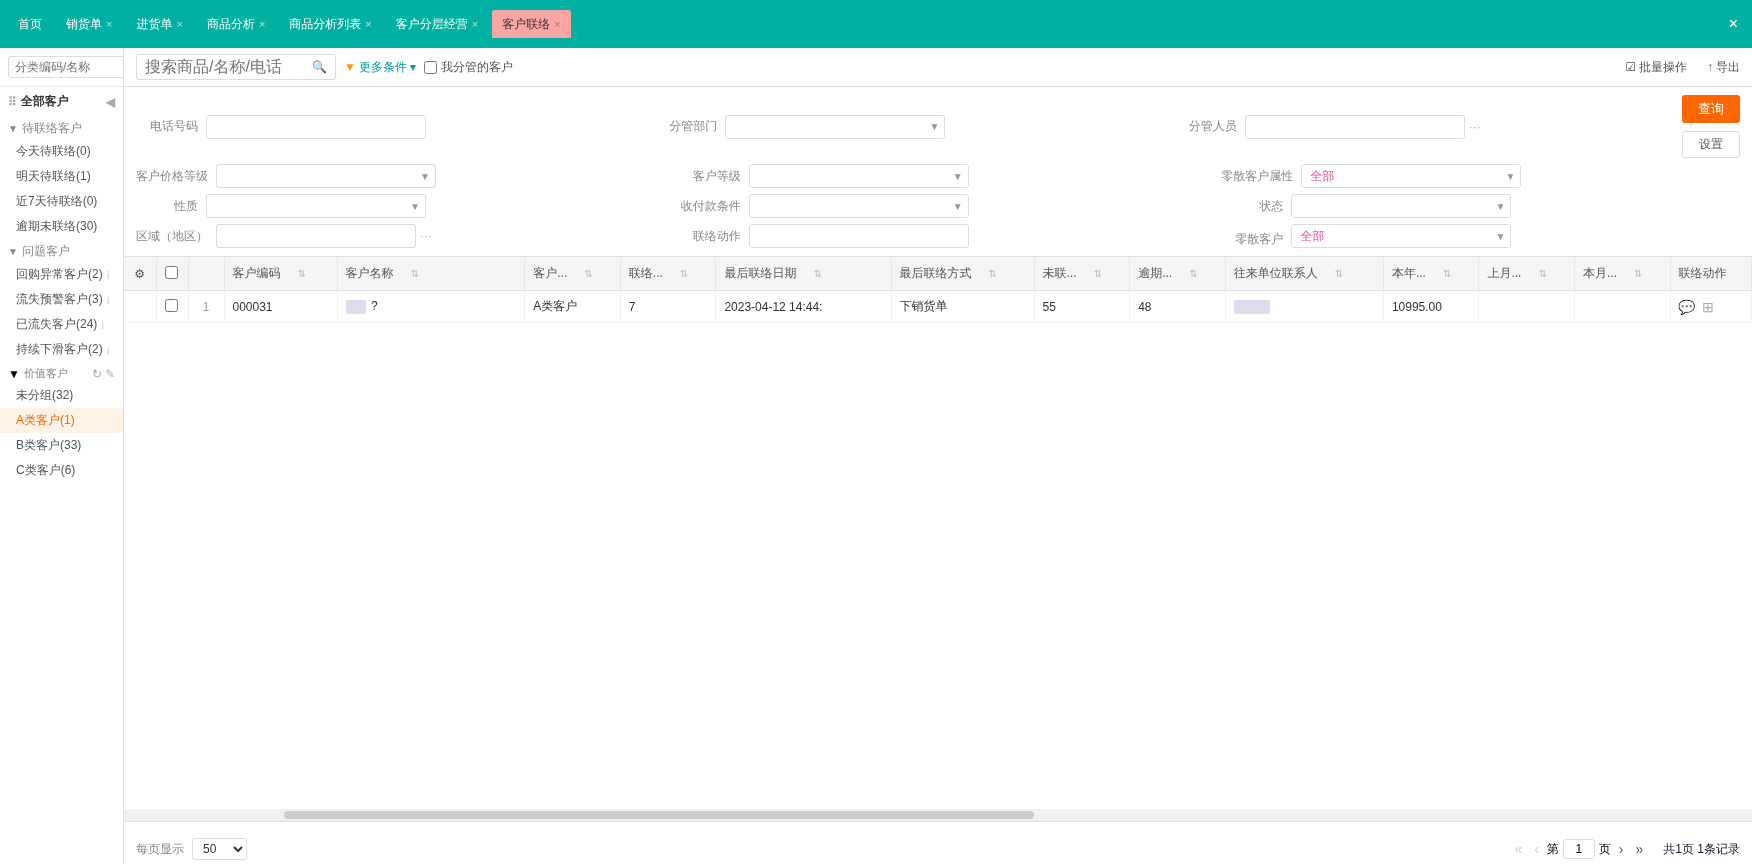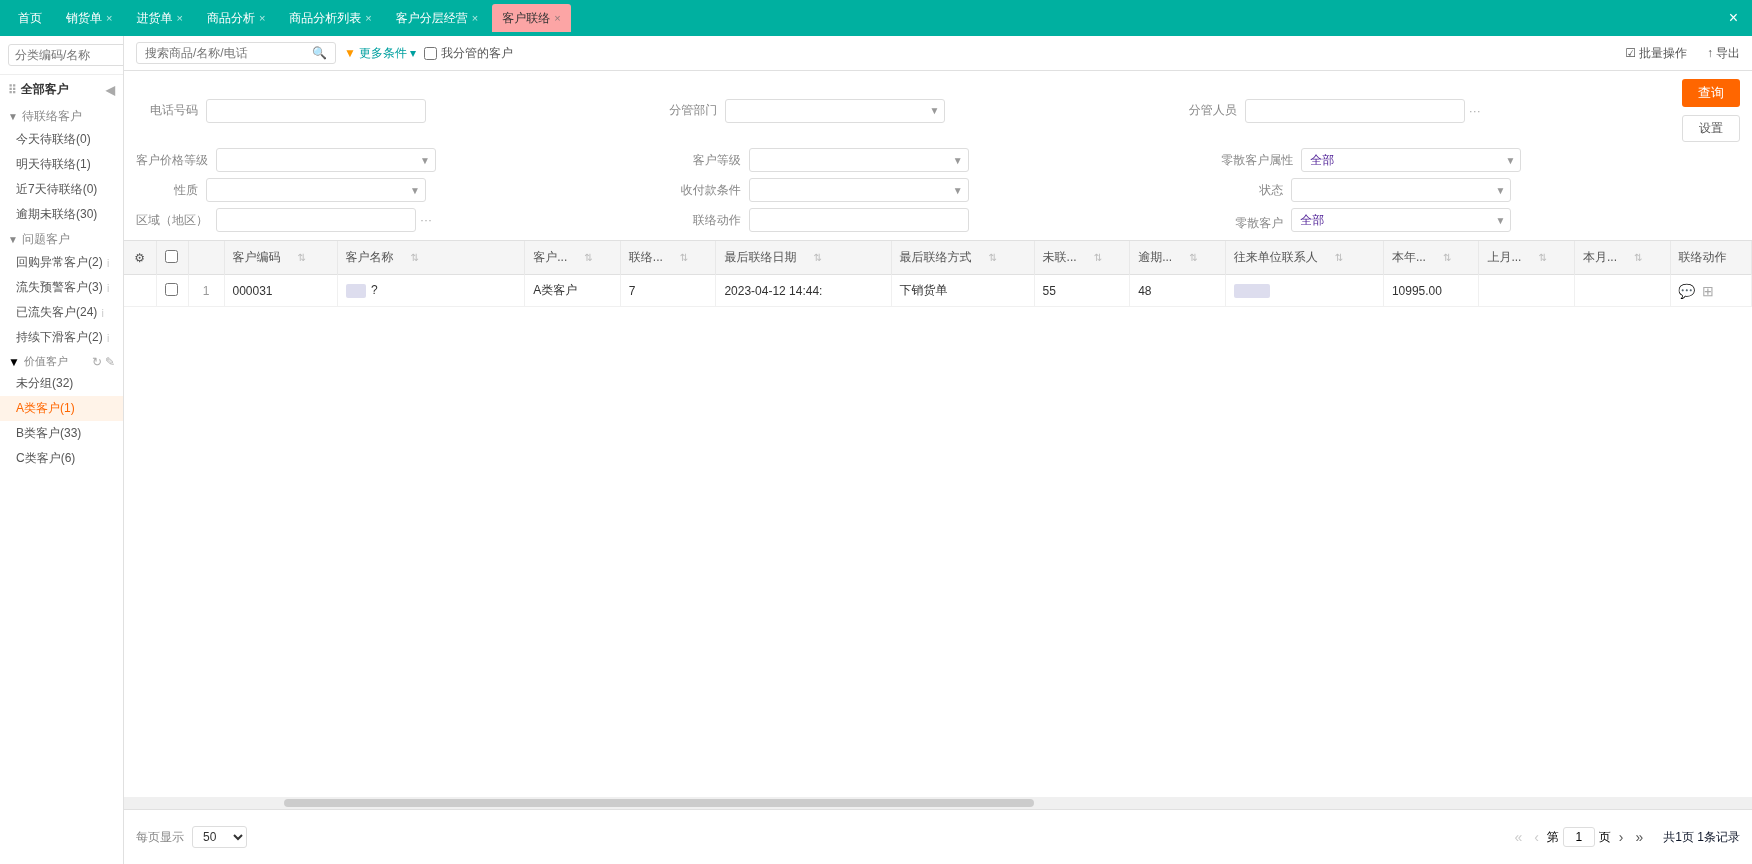--- a/index.html
+++ b/index.html
@@ -3,21 +3,21 @@
   <meta charset="utf-8">
   <style>
     * { box-sizing: border-box; margin: 0; padding: 0; font-family: 'Microsoft YaHei', Arial, sans-serif; font-size: 12px; }
     body { background: #f0f0f0; overflow: hidden; width: 1752px; height: 864px; }
 
     
     .top-nav {
       display: flex;
       align-items: center;
       background: #00b0a0;
-      height: 36px;
+      height: 48px;
       padding: 0 8px;
       gap: 4px;
     }
     .nav-item {
       display: flex;
       align-items: center;
       padding: 0 10px;
       height: 28px;
       color: #fff;
       cursor: pointer;
@@ -218,21 +218,21 @@
       position: relative;
       display: flex;
       align-items: center;
     }
     .filter-select-wrap select {
       width: 100%;
       border: 1px solid #ddd;
       border-radius: 3px;
       padding: 4px 24px 4px 8px;
       font-size: 12px;
-      color: #4c1d95;
+      color: #ec4899;
       background: #fff;
       appearance: none;
       cursor: pointer;
     }
     .filter-select-wrap .chevron {
       position: absolute;
       right: 6px;
       color: #999;
       pointer-events: none;
       font-size: 10px;
@@ -488,21 +488,21 @@
     </div>
     <div class="sidebar-item">
       <span>C类客户(6)</span>
     </div>
   </div>
 
   <div class="content">
 
     <div class="filter-bar">
       <div class="filter-search">
-        <input type="text" style="outline: none; border: none; flex: 1 1 0%; font-size: 12px; color: rgb(153, 153, 153);" placeholder="搜索商品/名称/电话">
+        <input type="text" style="outline: none; border: none; flex: 1 1 0%; font-size: 16px; color: rgb(153, 153, 153);" placeholder="搜索商品/名称/电话">
         <span style="color:#aaa;">🔍</span>
       </div>
       <div class="filter-more">
         <span style="color:#ff9900;">▼</span>
         <span>更多条件</span>
         <span>▾</span>
       </div>
       <div class="filter-checkbox">
         <input type="checkbox" style="">
         <label>我分管的客户</label>

